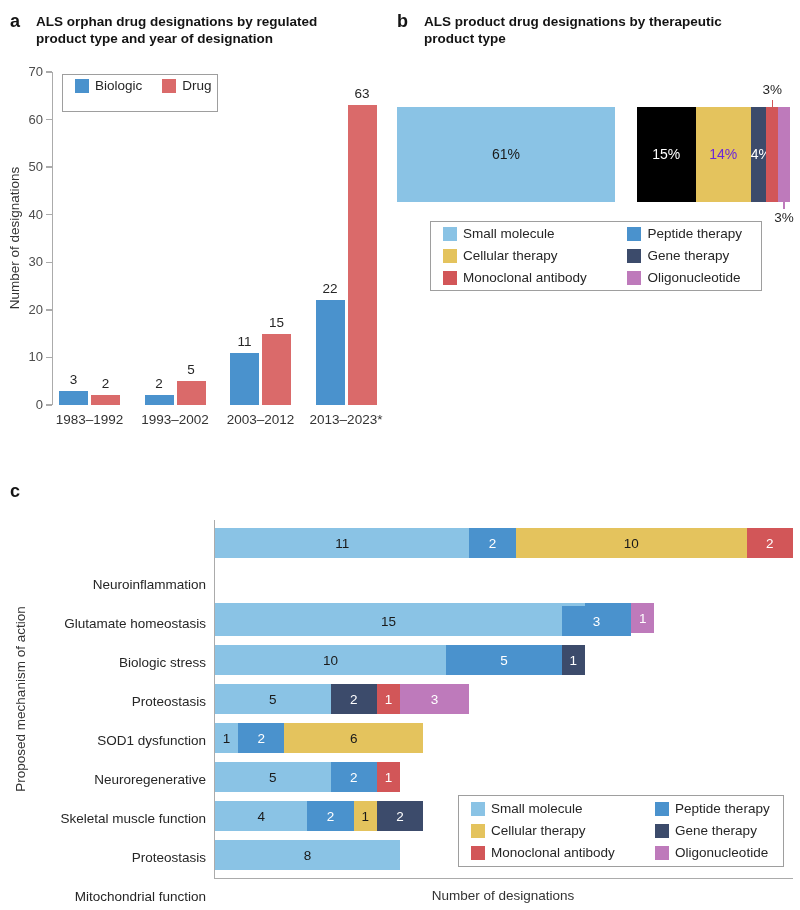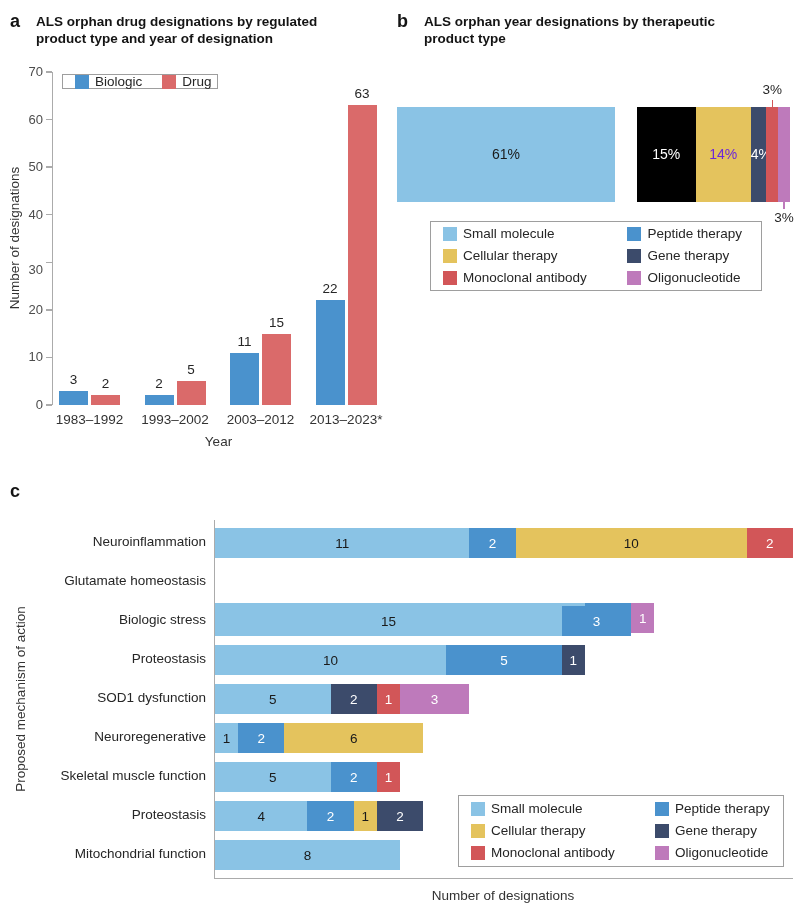--- a/index.html
+++ b/index.html
@@ -12,51 +12,51 @@
   .ytickmark{position:absolute;width:6px;height:1.5px;background:#ABABAB;left:-7px;}
   .yticklab{position:absolute;left:-48px;width:38px;text-align:right;font-size:13px;color:#4D4D4D;}
   .bar{position:absolute;}
   .bar-val{position:absolute;text-align:center;font-size:13.5px;color:#262626;}
   .xcatlab{position:absolute;text-align:center;font-size:13.5px;color:#333333;}
   .axis-title{position:absolute;text-align:center;font-size:13.5px;color:#333333;}
   .rot{position:absolute;white-space:nowrap;font-size:13.5px;color:#333333;
        transform:translate(-50%,-50%) rotate(-90deg);}
   .legend-box{position:absolute;border:1px solid #9E9E9E;background:#ffffff;
               display:grid;align-content:center;padding:6px 0 6px 12px;box-sizing:border-box;}
-  #legendA{left:62px;top:74px;width:156px;height:15px;display:flex;align-items:center;gap:20px;padding:0 12px;}
+  #legendA{left:62px;top:74px;width:156px;height:38px;display:flex;align-items:flex-start;gap:20px;padding:0 12px;}
   #legendB{left:430px;top:221px;width:332px;height:70px;grid-template-columns:58% 42%;}
   #legendC{left:458px;top:795px;width:326px;height:72px;grid-template-columns:59% 41%;}
   .legend-entry{display:flex;align-items:center;font-size:13.5px;color:#262626;line-height:22px;white-space:nowrap;}
   .legend-swatch{display:inline-block;width:14px;height:14px;margin-right:6px;flex:0 0 14px;}
   #barBwrap{position:absolute;left:397px;top:107px;width:393px;height:95px;}
   .bseg{position:absolute;top:0;height:95px;}
   .bseg-label{position:absolute;width:100%;top:0;line-height:95px;text-align:center;font-size:14px;}
   .callout-line{position:absolute;width:1.5px;}
   .callout-label{position:absolute;width:44px;text-align:center;font-size:13.5px;color:#262626;}
   #plotC{left:214px;top:520px;width:578px;height:358px;border-left:1.5px solid #ABABAB;border-bottom:1.5px solid #ABABAB;}
   .crow{position:absolute;left:0;height:30px;display:flex;}
   .cseg{height:30px;display:flex;align-items:center;justify-content:center;font-size:13.5px;overflow:hidden;}
-  .crowlab{position:absolute;left:0;width:206px;text-align:right;font-size:13.5px;color:#262626;}
+  .crowlab{position:absolute;left:0;width:206px;text-align:right;font-size:13.5px;color:#262626;margin-top:43px;}
 </style>
 </head>
 <body>
 
 <div class="figure">
 
   <div class="panel-letter" style="left:10px;top:11px;">a</div>
   <div class="panel-title" style="left:36px;top:13px;width:320px;">ALS orphan drug designations by regulated product type and year of designation</div>
   <div class="plot" id="plotA">
       <div class="ytickmark" style="top: 332.25px;"></div>
       <div class="yticklab" style="top: 325px;">0</div>
       <div class="ytickmark" style="top: 284.679px;"></div>
       <div class="yticklab" style="top: 277.429px;">10</div>
       <div class="ytickmark" style="top: 237.107px;"></div>
       <div class="yticklab" style="top: 229.857px;">20</div>
       <div class="ytickmark" style="top: 189.536px;"></div>
-      <div class="yticklab" style="top: 190px;">30</div>
+      <div class="yticklab" style="top: 182px;">30</div>
       <div class="ytickmark" style="top: 141.964px;"></div>
       <div class="yticklab" style="top: 134.714px;">40</div>
       <div class="ytickmark" style="top: 94.3929px;"></div>
       <div class="yticklab" style="top: 87.1429px;">50</div>
       <div class="ytickmark" style="top: 46.8214px;"></div>
       <div class="yticklab" style="top: 39.5714px;">60</div>
       <div class="ytickmark" style="top: -0.75px;"></div>
       <div class="yticklab" style="top: -8px;">70</div>
       <div class="bar" style="left: 6px; top: 318.729px; width: 29px; height: 14.2714px; background: rgb(74, 146, 205);"></div>
       <div class="bar-val" style="left: 0.5px; top: 299.729px; width: 40px;">3</div>
@@ -83,24 +83,23 @@
       <div class="legend-entry">
         <div class="legend-swatch" style="background: rgb(74, 146, 205);"></div>
         <div>Biologic</div>
       </div>
       <div class="legend-entry">
         <div class="legend-swatch" style="background: rgb(218, 106, 106);"></div>
         <div>Drug</div>
       </div>
     </div>
   <div class="rot" style="left:14px;top:238px;">Number of designations</div>
-  <div class="axis-title" style="left:52px;top:434px;width:333px;">Year</div>
 
   <div class="panel-letter" style="left:397px;top:11px;">b</div>
-  <div class="panel-title" style="left:424px;top:13px;width:330px;">ALS orphan year designations by therapeutic product type</div>
+  <div class="panel-title" style="left:424px;top:13px;width:330px;">ALS product drug designations by therapeutic product type</div>
   <div id="barBwrap">
       <div class="bseg" style="left: 0px; width: 218px; background: rgb(138, 195, 229);">
         <div class="bseg-label" style="color: rgb(26, 26, 26);">61%</div>
       </div>
       <div class="bseg" style="left: 239.73px; width: 58.95px; background: #000000;">
         <div class="bseg-label" style="color: rgb(255, 255, 255);">15%</div>
       </div>
       <div class="bseg" style="left: 298.68px; width: 55.02px; background: rgb(228, 195, 93);">
         <div class="bseg-label" style="color: #6d28d9;">14%</div>
       </div>

